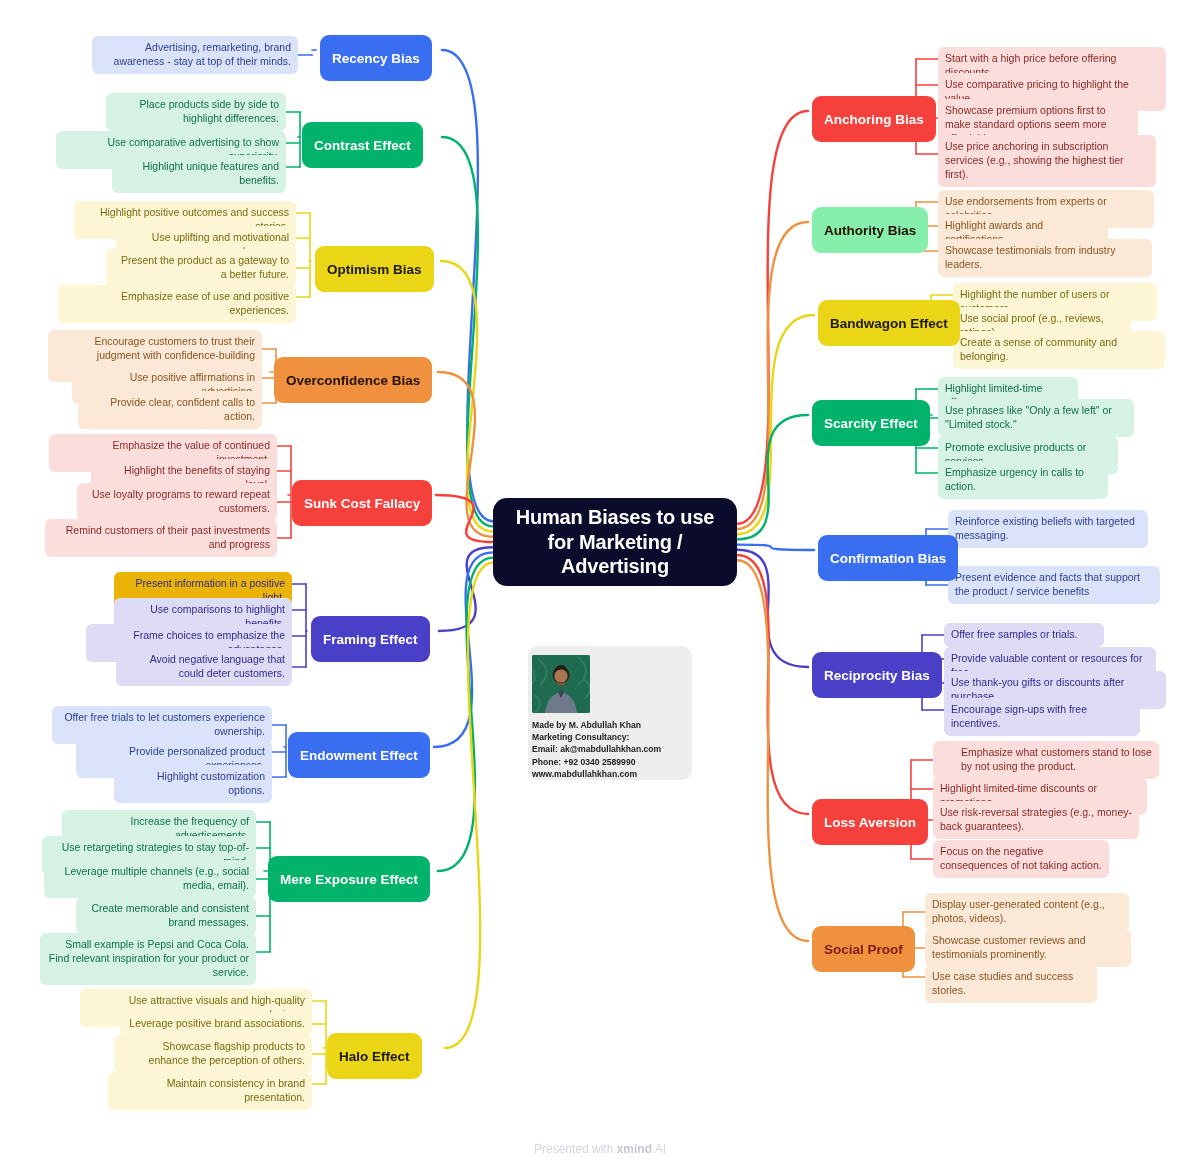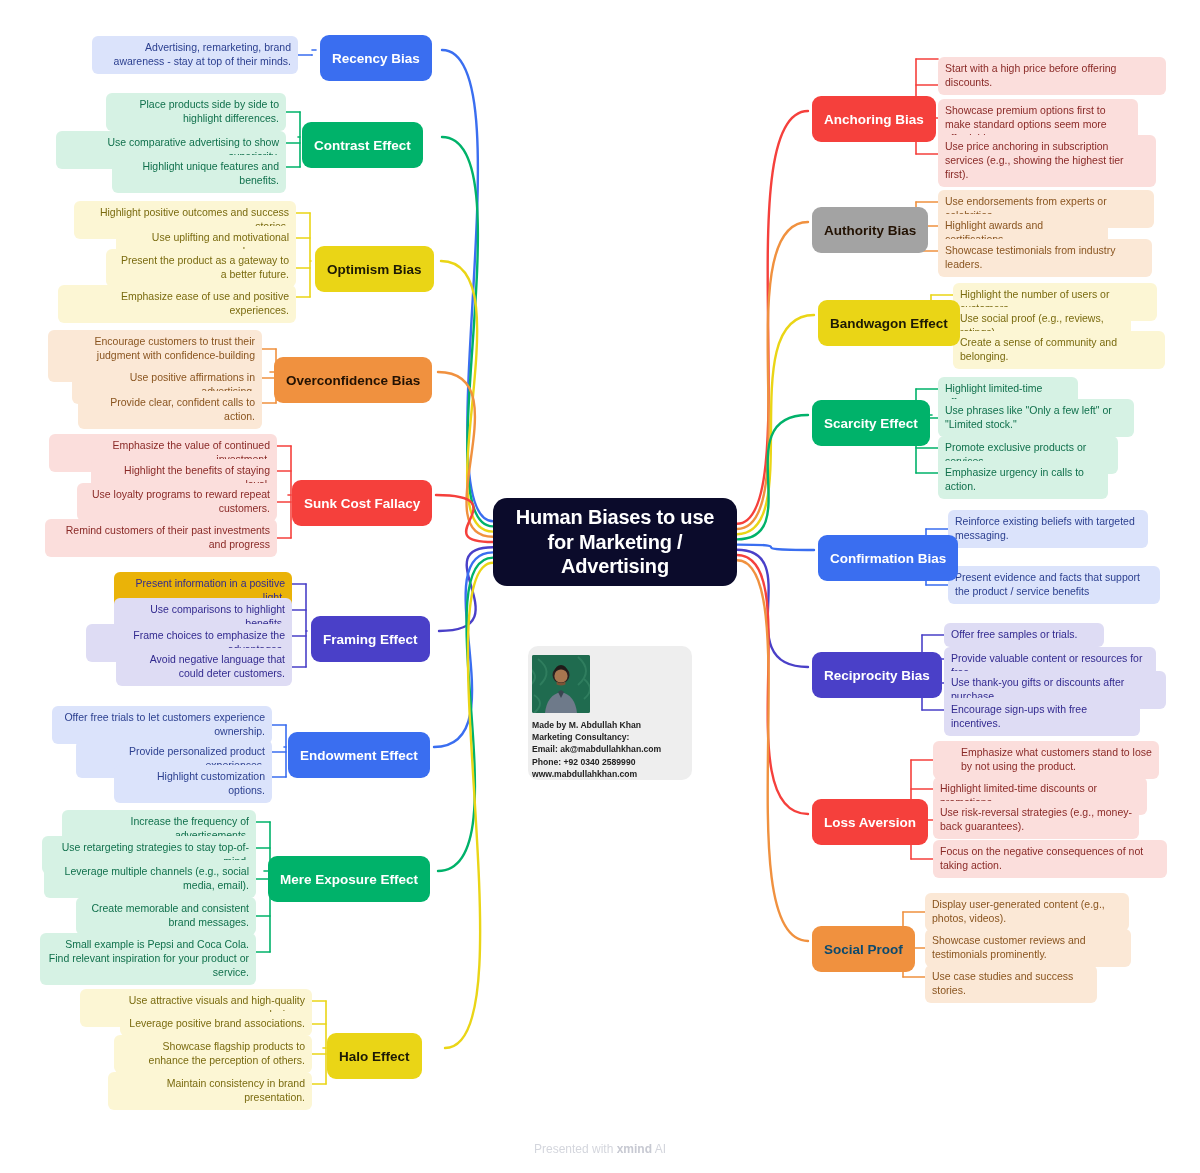--- a/index.html
+++ b/index.html
@@ -232,24 +232,25 @@
 Phone: +92 0340 2589990
 www.mabdullahkhan.com</div>
   </div>
 
   <div class="footer">
     <span>Presented with </span><b>xmind</b><span> AI</span>
   </div>
 <div class="topic" style="left: 812px; top: 96px; min-width: 110px; height: 30px; background: rgb(245, 64, 60); color: rgb(255, 255, 255);">
       <span>Anchoring Bias</span>
     </div>
-    <div class="leaf r" style="left: 938px; top: 57px; width: 228px; min-height: 16px; background: rgb(251, 222, 220); color: rgb(138, 42, 39);">Start with a high price before offering discounts.</div>
+    <div class="leaf r" style="left: 938px; top: 47px; width: 228px; min-height: 16px; background: rgb(251, 222, 220); color: rgb(138, 42, 39);">Start with a high price before offering discounts.</div>
+    <div class="leaf r" style="left: 938px; top: 73px; width: 228px; min-height: 16px; background: rgb(251, 222, 220); color: rgb(138, 42, 39);">Use comparative pricing to highlight the value.</div>
     <div class="leaf r" style="left: 938px; top: 99px; width: 200px; min-height: 30px; background: rgb(251, 222, 220); color: rgb(138, 42, 39);">Showcase premium options first to make standard options seem more affordable.</div>
     <div class="leaf r" style="left: 938px; top: 135px; width: 218px; min-height: 30px; background: rgb(251, 222, 220); color: rgb(138, 42, 39);">Use price anchoring in subscription services (e.g., showing the highest tier first).</div>
-    <div class="topic" style="left: 812px; top: 207px; min-width: 104px; height: 22px; background: #a3a3a3; color: rgb(35, 18, 3);">
+    <div class="topic" style="left: 812px; top: 207px; min-width: 104px; height: 22px; background: #86efac; color: rgb(35, 18, 3);">
       <span>Authority Bias</span>
     </div>
     <div class="leaf r" style="left: 938px; top: 190px; width: 216px; min-height: 16px; background: rgb(251, 232, 214); color: rgb(138, 85, 32);">Use endorsements from experts or celebrities.</div>
     <div class="leaf r" style="left: 938px; top: 214px; width: 170px; min-height: 16px; background: rgb(251, 232, 214); color: rgb(138, 85, 32);">Highlight awards and certifications.</div>
     <div class="leaf r" style="left: 938px; top: 239px; width: 214px; min-height: 16px; background: rgb(251, 232, 214); color: rgb(138, 85, 32);">Showcase testimonials from industry leaders.</div>
     <div class="topic" style="left: 818px; top: 300px; min-width: 118px; height: 30px; background: rgb(234, 213, 22); color: rgb(29, 26, 5); justify-content: flex-end;">
       <span>Bandwagon Effect</span>
     </div>
     <div class="leaf r" style="left: 953px; top: 283px; width: 204px; min-height: 16px; background: rgb(252, 246, 212); color: rgb(122, 107, 16);">Highlight the number of users or customers.</div>
     <div class="leaf r" style="left: 953px; top: 307px; width: 178px; min-height: 16px; background: rgb(252, 246, 212); color: rgb(122, 107, 16);">Use social proof (e.g., reviews, ratings).</div>
@@ -272,22 +273,22 @@
     <div class="leaf r" style="left: 944px; top: 623px; width: 160px; min-height: 16px; background: rgb(222, 220, 244); color: rgb(50, 42, 143);">Offer free samples or trials.</div>
     <div class="leaf r" style="left: 944px; top: 647px; width: 212px; min-height: 16px; background: rgb(222, 220, 244); color: rgb(50, 42, 143);">Provide valuable content or resources for free.</div>
     <div class="leaf r" style="left: 944px; top: 671px; width: 222px; min-height: 16px; background: rgb(222, 220, 244); color: rgb(50, 42, 143);">Use thank-you gifts or discounts after purchase.</div>
     <div class="leaf r" style="left: 944px; top: 698px; width: 196px; min-height: 16px; background: rgb(222, 220, 244); color: rgb(50, 42, 143);">Encourage sign-ups with free incentives.</div>
     <div class="topic" style="left: 812px; top: 799px; min-width: 100px; height: 30px; background: rgb(245, 64, 60); color: rgb(255, 255, 255);">
       <span>Loss Aversion</span>
     </div>
     <div class="leaf r" style="left: 933px; top: 741px; width: 226px; min-height: 30px; background: rgb(251, 222, 220); color: rgb(138, 42, 39); padding-left: 28px;">Emphasize what customers stand to lose by not using the product.</div>
     <div class="leaf r" style="left: 933px; top: 777px; width: 214px; min-height: 16px; background: rgb(251, 222, 220); color: rgb(138, 42, 39);">Highlight limited-time discounts or promotions.</div>
     <div class="leaf r" style="left: 933px; top: 801px; width: 206px; min-height: 30px; background: rgb(251, 222, 220); color: rgb(138, 42, 39);">Use risk-reversal strategies (e.g., money-back guarantees).</div>
-    <div class="leaf r" style="left: 933px; top: 840px; width: 234px; min-height: 30px; background: rgb(251, 222, 220); color: rgb(138, 42, 39);">Focus on the negative consequences of not taking action.</div>
-    <div class="topic" style="left: 812px; top: 926px; min-width: 92px; height: 30px; background: rgb(240, 145, 63); color: #0c4a6e;">
+    <div class="leaf r" style="left: 933px; top: 840px; width: 176px; min-height: 30px; background: rgb(251, 222, 220); color: rgb(138, 42, 39);">Focus on the negative consequences of not taking action.</div>
+    <div class="topic" style="left: 812px; top: 926px; min-width: 92px; height: 30px; background: rgb(240, 145, 63); color: #7f1d1d;">
       <span>Social Proof</span>
     </div>
     <div class="leaf r" style="left: 925px; top: 893px; width: 204px; min-height: 30px; background: rgb(251, 232, 214); color: rgb(138, 85, 32);">Display user-generated content (e.g., photos, videos).</div>
     <div class="leaf r" style="left: 925px; top: 929px; width: 206px; min-height: 30px; background: rgb(251, 232, 214); color: rgb(138, 85, 32);">Showcase customer reviews and testimonials prominently.</div>
     <div class="leaf r" style="left: 925px; top: 965px; width: 172px; min-height: 16px; background: rgb(251, 232, 214); color: rgb(138, 85, 32);">Use case studies and success stories.</div>
     <div class="topic" style="left: 320px; top: 35px; min-width: 98px; height: 30px; background: rgb(58, 110, 240); color: rgb(255, 255, 255);">
       <span>Recency Bias</span>
     </div>
     <div class="leaf l" style="left: 92px; top: 36px; width: 206px; min-height: 30px; background: rgb(219, 227, 251); color: rgb(43, 63, 143);">Advertising, remarketing, brand awareness - stay at top of their minds.</div>
     <div class="topic" style="left: 302px; top: 122px; min-width: 116px; height: 30px; background: rgb(0, 178, 106); color: rgb(255, 255, 255);">

